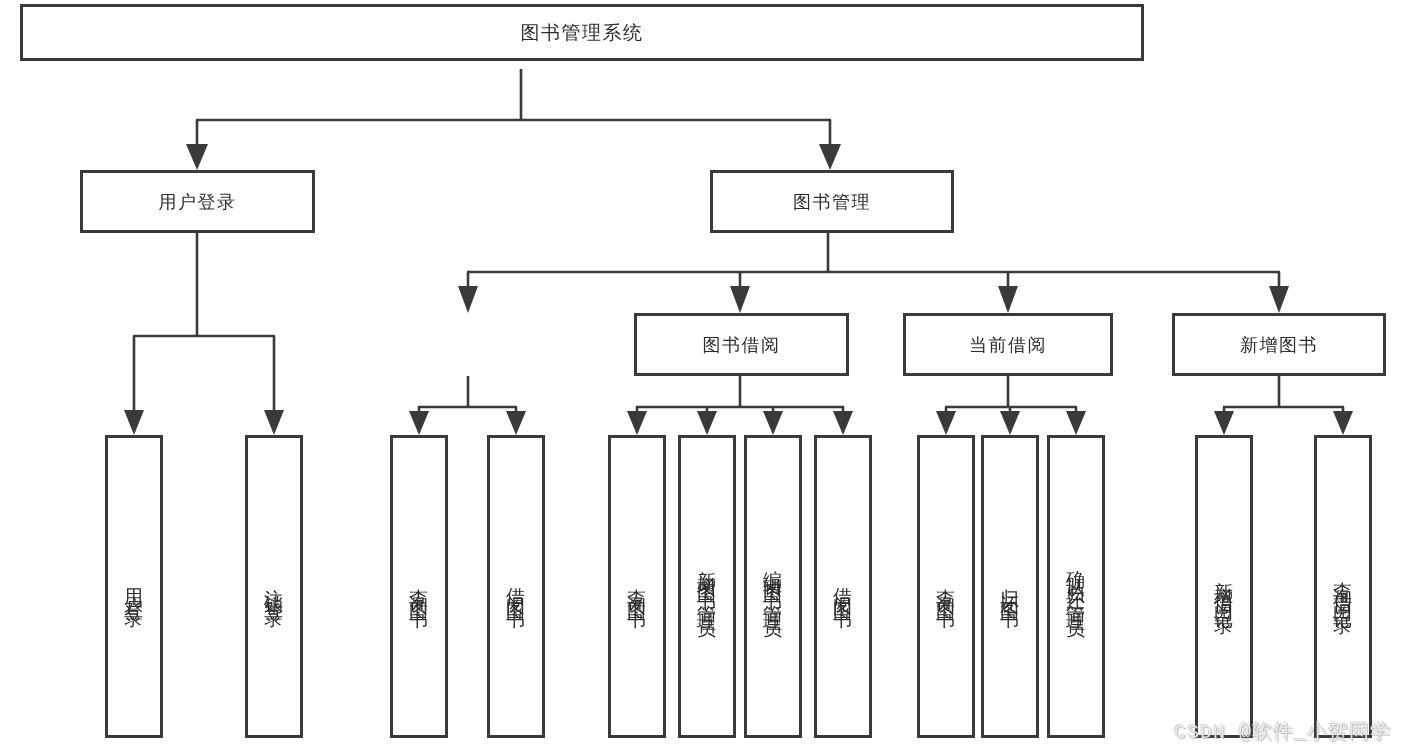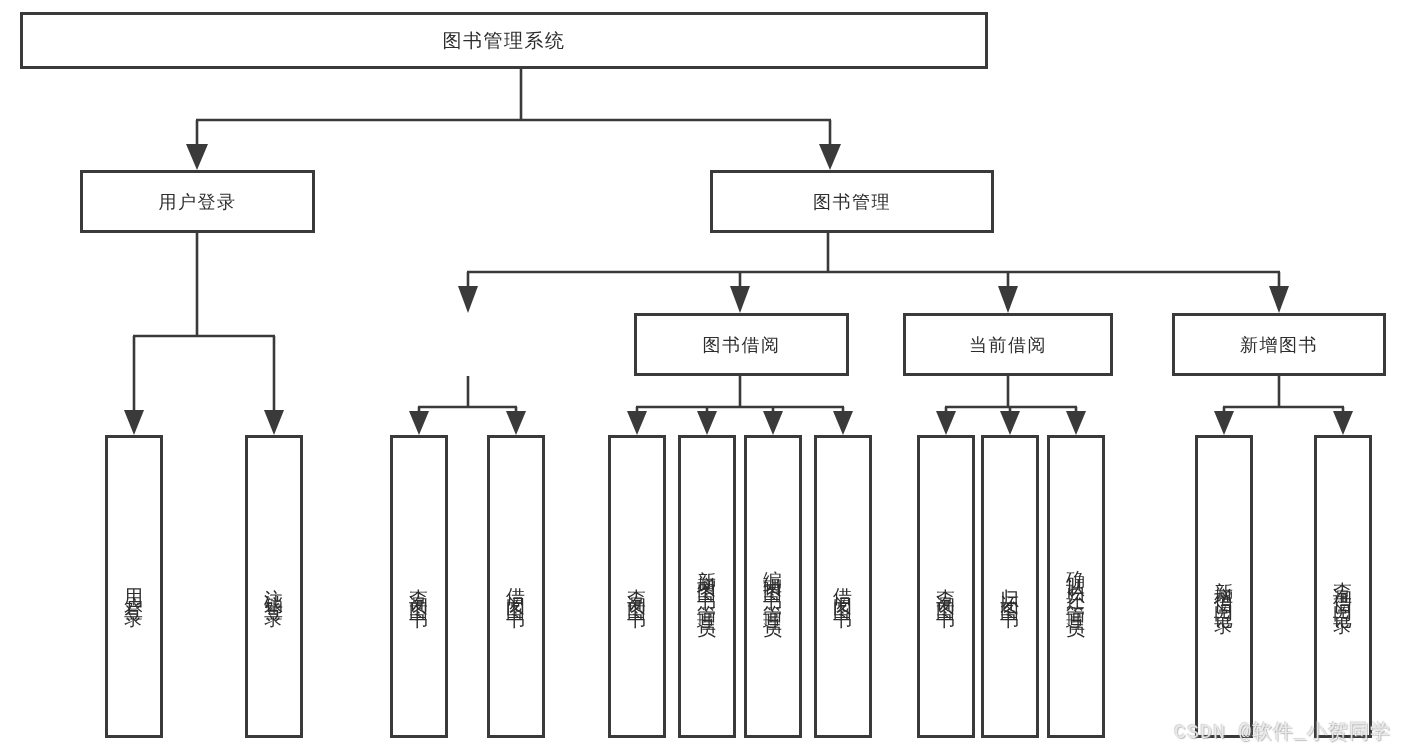--- a/index.html
+++ b/index.html
@@ -127,28 +127,28 @@
       <polygon points="763,411 783,411 773,435"></polygon>
       <polygon points="833,411 853,411 843,435"></polygon>
       <polygon points="936,411 956,411 946,435"></polygon>
       <polygon points="1000,411 1020,411 1010,435"></polygon>
       <polygon points="1066,411 1086,411 1076,435"></polygon>
       <polygon points="1214,411 1234,411 1224,435"></polygon>
       <polygon points="1333,411 1353,411 1343,435"></polygon>
     </g>
   </svg>
 
-  <div class="node h root" style="left:20px;top:12px;width:968px;height:57px">
+  <div class="node h root" style="left:20px;top:4px;width:1124px;height:57px">
     <span>图书管理系统</span>
   </div>
 
   <div class="node h" style="left:80px;top:170px;width:235px;height:63px">
     <span>用户登录</span>
   </div>
-  <div class="node h" style="left:710px;top:170px;width:284px;height:63px">
+  <div class="node h" style="left:710px;top:170px;width:244px;height:63px">
     <span>图书管理</span>
   </div>
 
   <div class="node h" style="left:634px;top:313px;width:215px;height:63px">
     <span>图书借阅</span>
   </div>
   <div class="node h" style="left:903px;top:313px;width:210px;height:63px">
     <span>当前借阅</span>
   </div>
   <div class="node h" style="left:1172px;top:313px;width:214px;height:63px">

